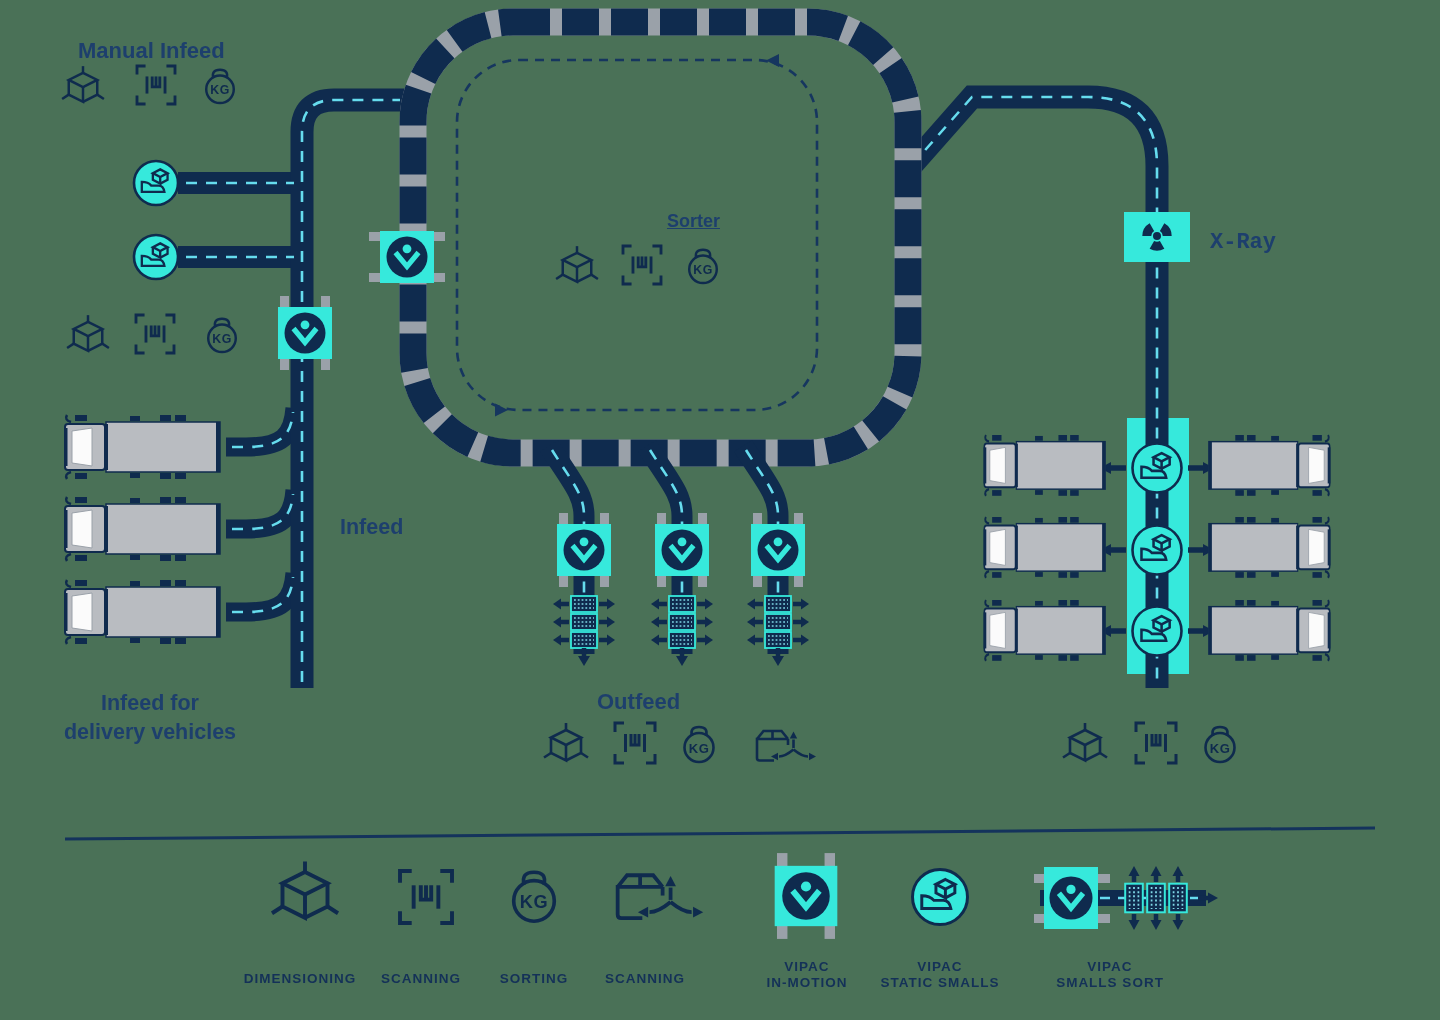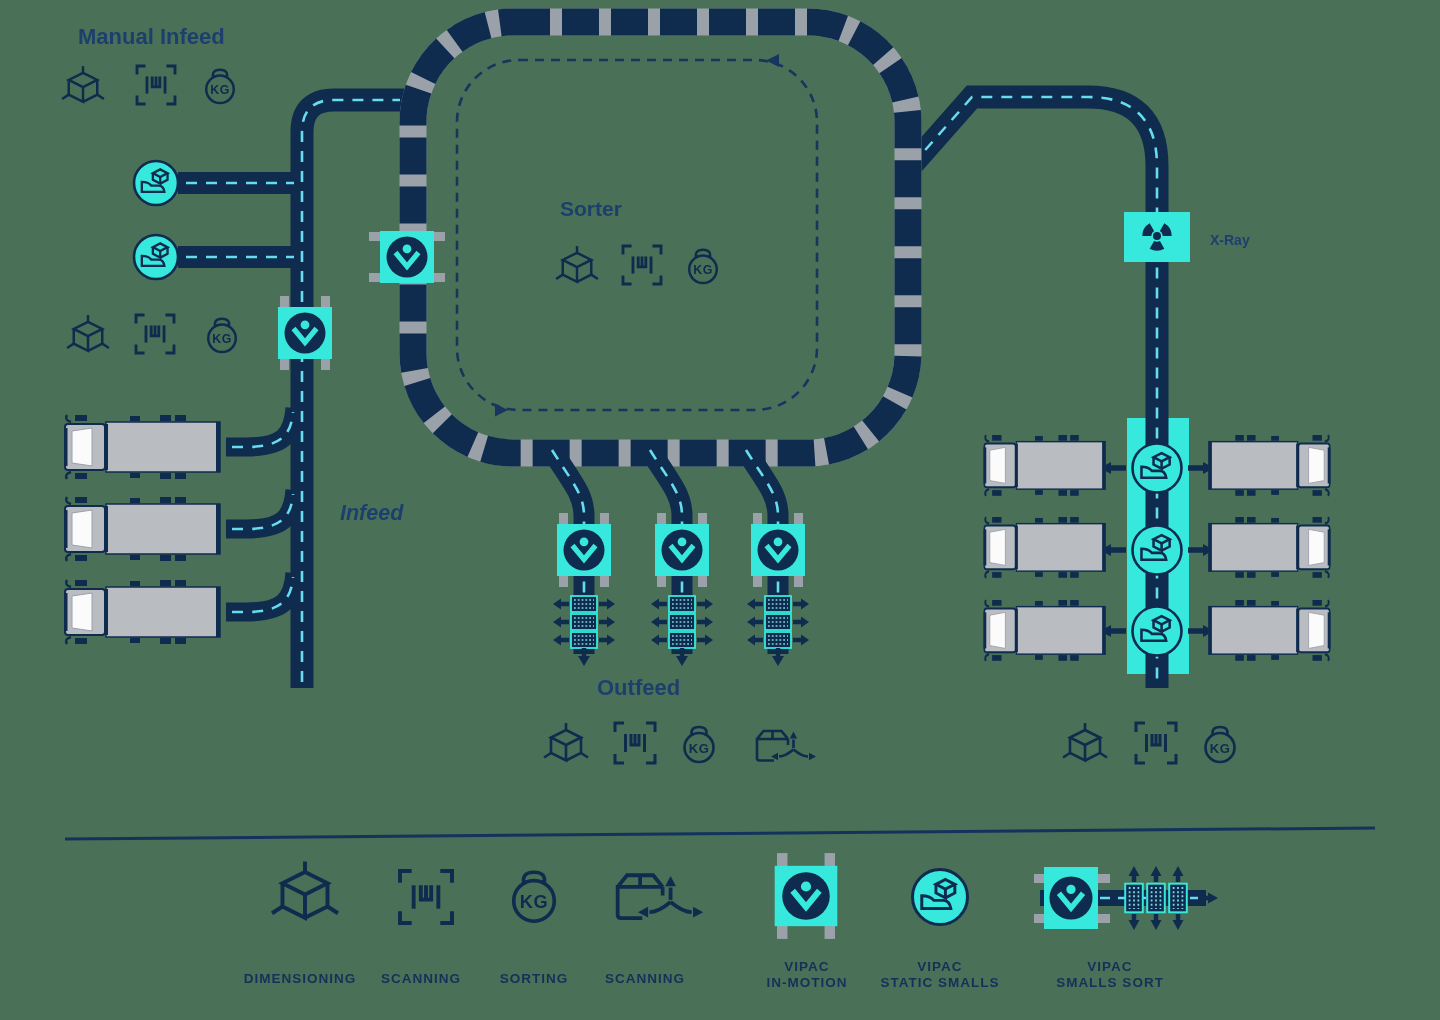--- a/index.html
+++ b/index.html
@@ -1,24 +1,24 @@
 <!DOCTYPE html>
 <html><head>
 <meta charset="utf-8">
 <style>
   html,body{margin:0;padding:0;background:#4a7157;}
   #canvas{position:relative;width:1440px;height:1020px;background:#4a7157;
           font-family:"Liberation Sans",sans-serif;overflow:hidden;}
   #diagram-svg{position:absolute;left:0;top:0;}
-  .lbl{position:absolute;color:#1d3f6d;font-weight:700;white-space:pre-line;}
+  .lbl{position:absolute;color:#1d3f6d;font-weight:700;white-space:pre-line;margin-top:14px;}
   .lbl-manual-infeed{left:78px;top:24px;font-size:22px;}
-  .lbl-sorter{left:560px;top:197px;width:160px;text-align:left;font-size:21px;}
-  .lbl-xray{left:1210px;top:232px;font-size:14px;}
+  .lbl-sorter{left:560px;top:197px;width:160px;text-align:right;font-size:18px;text-decoration:underline;}
+  .lbl-xray{left:1210px;top:216px;font-size:22px;font-family:Liberation Mono, monospace;}
   .lbl-outfeed-manual{left:1211px;top:302px;font-size:20.5px;line-height:30px;}
-  .lbl-infeed{left:340px;top:501px;font-size:21.5px;font-style:italic;}
+  .lbl-infeed{left:340px;top:501px;font-size:21.5px;}
   .lbl-infeed-delivery{left:40px;top:675px;width:220px;text-align:center;font-size:21.5px;line-height:29px;}
   .lbl-outfeed{left:597px;top:675px;width:160px;text-align:left;font-size:22px;}
   .lg{position:absolute;width:160px;text-align:center;font-size:13.5px;font-weight:700;
       letter-spacing:1px;color:#143158;white-space:pre-line;line-height:16px;}
 </style>
 </head>
 <body>
 
 <div id="canvas">
 
@@ -341,20 +341,22 @@
       <path d="M 1198 898 H 1208"></path>
           <polygon points="1208,892.5 1208,903.5 1218,898" stroke="none"></polygon>
     </g>
   </g>
 </svg>
 
 <div class="lbl lbl-manual-infeed">Manual Infeed</div>
 <div class="lbl lbl-sorter">Sorter</div>
 <div class="lbl lbl-xray">X-Ray</div>
 <div class="lbl lbl-infeed">Infeed</div>
+<div class="lbl lbl-infeed-delivery">Infeed for
+delivery vehicles</div>
 <div class="lbl lbl-outfeed">Outfeed</div>
 
 <div class="lg" style="left:220px;top:971px;">DIMENSIONING</div>
 <div class="lg" style="left:341px;top:971px;">SCANNING</div>
 <div class="lg" style="left:454px;top:971px;">SORTING</div>
 <div class="lg" style="left:565px;top:971px;">SCANNING</div>
 <div class="lg" style="left:727px;top:959px;">VIPAC
 IN-MOTION</div>
 <div class="lg" style="left:860px;top:959px;">VIPAC
 STATIC SMALLS</div>

